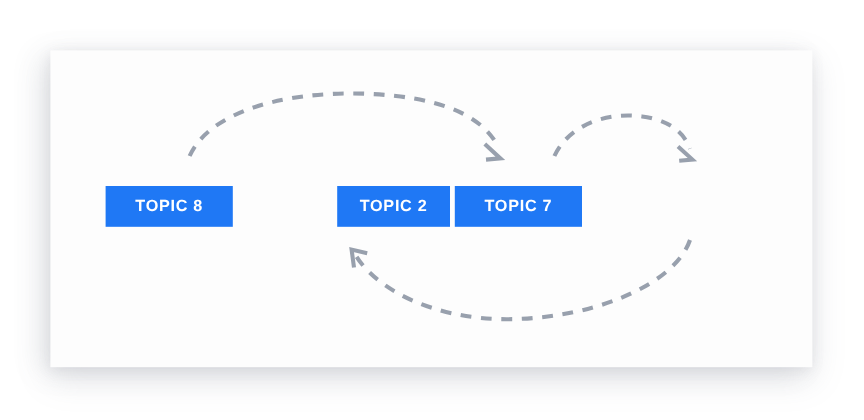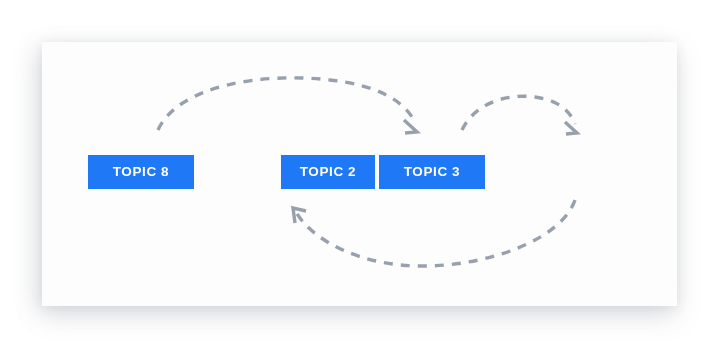--- a/index.html
+++ b/index.html
@@ -84,17 +84,17 @@
 
   <div class="topic-box" id="box-0">
     <span class="topic-label">TOPIC 8</span>
   </div>
 
   <div class="topic-box" id="box-1">
     <span class="topic-label">TOPIC 2</span>
   </div>
 
   <div class="topic-box" id="box-2">
-    <span class="topic-label">TOPIC 3</span>
+    <span class="topic-label">TOPIC 7</span>
   </div>
 
 
 </div>
 
 </body></html>

